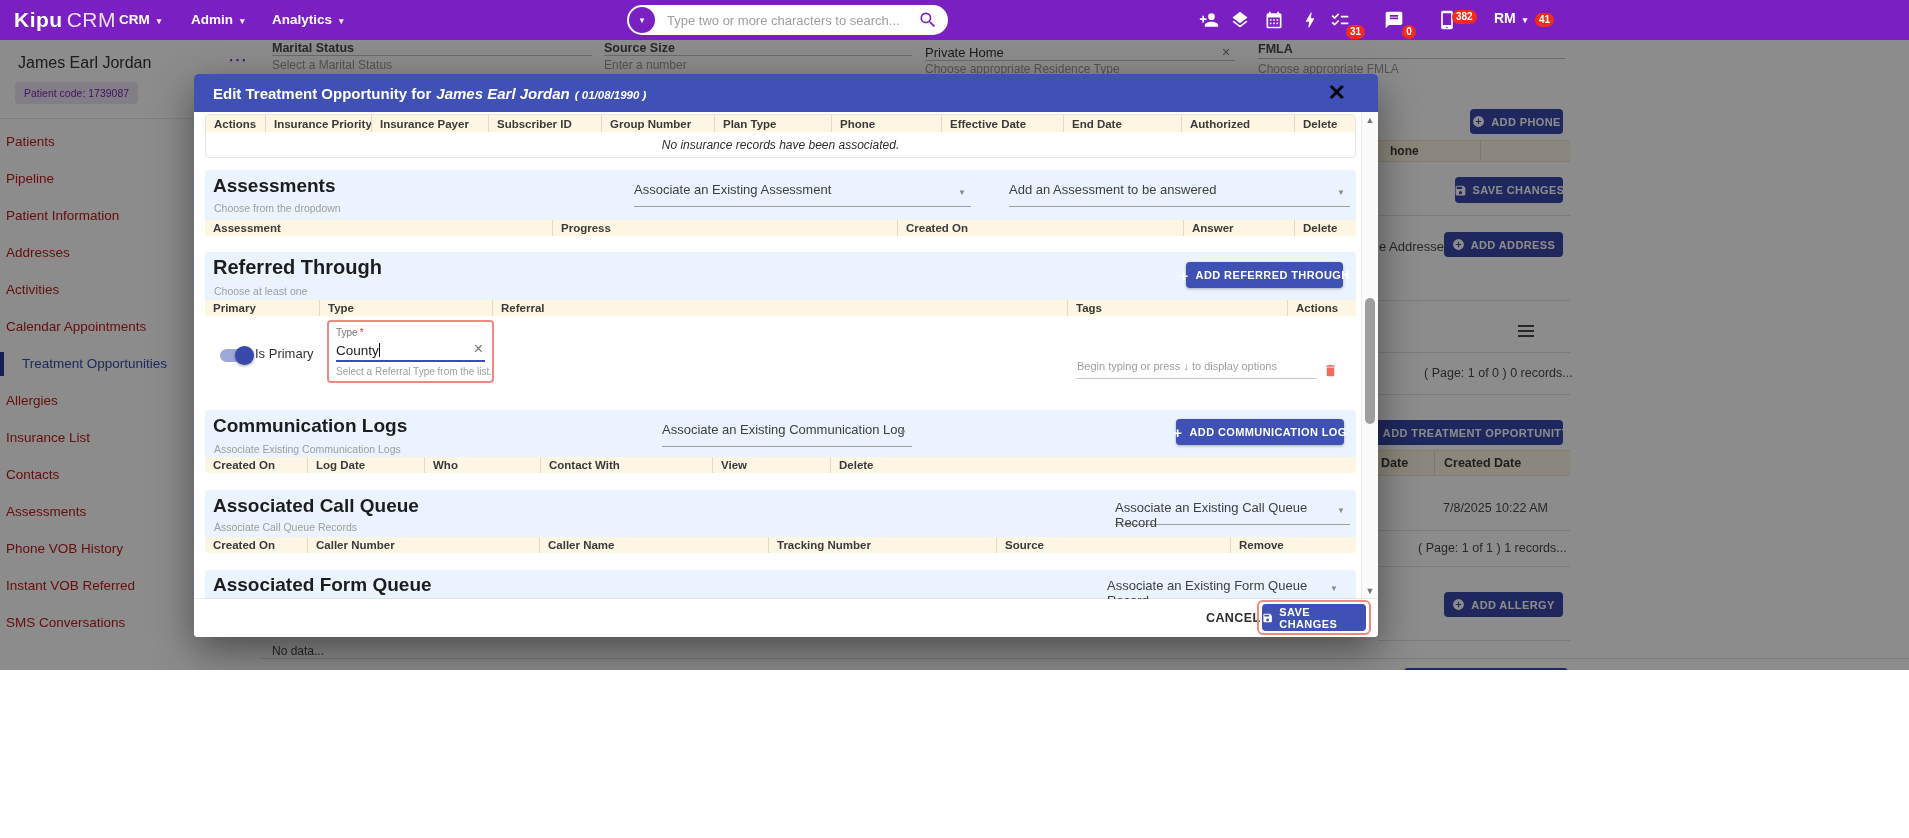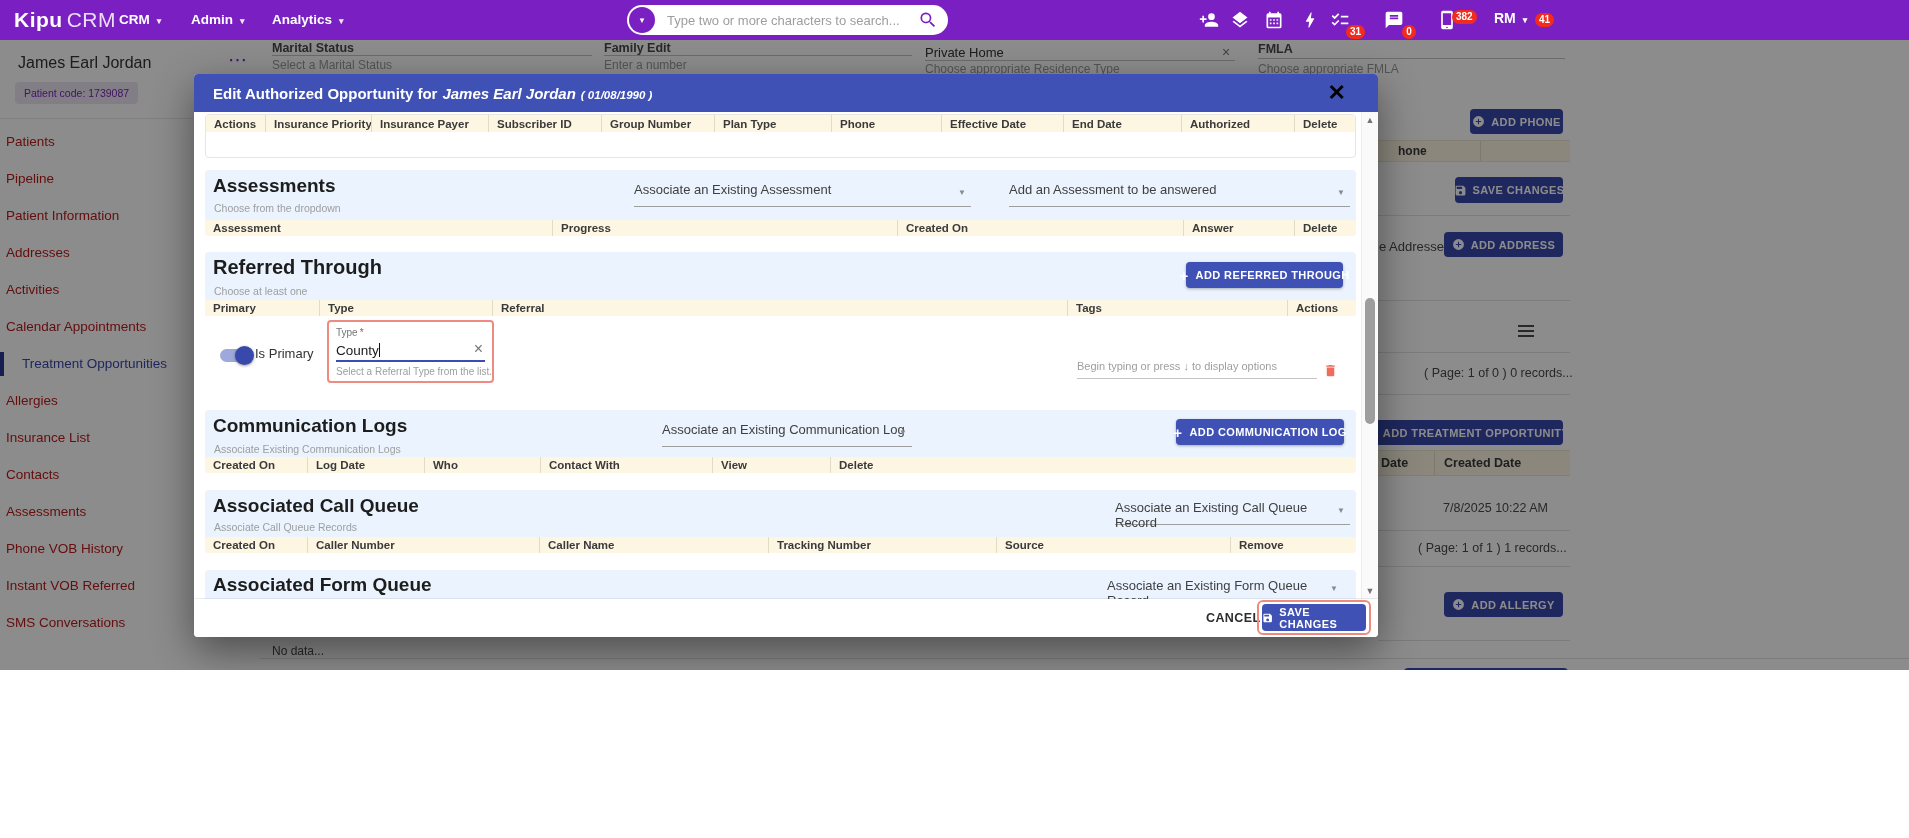--- a/index.html
+++ b/index.html
@@ -171,40 +171,40 @@
     <div class="nav-item" style="top:571px">SMS Conversations</div>
   </div>
 
   <div>
     <div class="dots-btn">⋯</div>
 
     <div class="fld-label" style="left:272px; top:41px">Marital Status</div>
     <div class="fld-line" style="left:272px; top:55px; width:320px"></div>
     <div class="fld-helper" style="left:272px; top:58px">Select a Marital Status</div>
 
-    <div class="fld-label" style="left:604px; top:41px">Family Edit</div>
+    <div class="fld-label" style="left:604px; top:41px">Source Size</div>
     <div class="fld-line" style="left:604px; top:55px; width:308px"></div>
     <div class="fld-helper" style="left:604px; top:58px">Enter a number</div>
 
     <div class="fld-value" style="left:925px; top:45px">Private Home</div>
     <div class="fld-value" style="left:1222px; top:44px; color:#777; font-size:14px; cursor:pointer">×</div>
     <div class="fld-line" style="left:925px; top:60px; width:310px"></div>
     <div class="fld-helper" style="left:925px; top:62px">Choose appropriate Residence Type</div>
 
     <div class="fld-label" style="left:1258px; top:42px">FMLA</div>
     <div class="fld-line" style="left:1258px; top:58px; width:307px"></div>
     <div class="fld-helper" style="left:1258px; top:62px">Choose appropriate FMLA</div>
 
     <div class="bg-btn" style="left:1470px; top:109px; width:93px; height:25px">
         <svg viewBox="0 0 24 24">
           <path d="M12 2a10 10 0 1 0 10 10A10 10 0 0 0 12 2zm5 11h-4v4h-2v-4H7v-2h4V7h2v4h4v2z"></path>
         </svg>
         <span>ADD PHONE</span>
       </div>
-    <div class="beige-strip" style="left:1378px; top:140px; width:192px; height:22px; line-height:20px"><span style="padding-left:20px">hone</span><span style="position:absolute; left:102px; top:0; bottom:0; width:1px; background:#e3dcc4"></span></div>
+    <div class="beige-strip" style="left:1378px; top:140px; width:192px; height:22px; line-height:20px"><span style="padding-left:12px">hone</span><span style="position:absolute; left:102px; top:0; bottom:0; width:1px; background:#e3dcc4"></span></div>
     <div class="bg-btn" style="left:1455px; top:177px; width:108px; height:26px">
         <svg viewBox="0 0 24 24">
           <path d="M17 3H5a2 2 0 0 0-2 2v14a2 2 0 0 0 2 2h14a2 2 0 0 0 2-2V7l-4-4zm-5 16a3 3 0 1 1 3-3 3 3 0 0 1-3 3zm3-10H5V5h10v4z"></path>
         </svg>
         <span>SAVE CHANGES</span>
       </div>
     <div class="hline" style="left:1378px; top:215px; width:192px"></div>
 
     <div class="pg-text" style="left:1379px; top:239px; font-size:13px">e Addresses</div>
     <div class="bg-btn" style="left:1444px; top:232px; width:119px; height:25px">
@@ -259,39 +259,40 @@
         </svg>
         <span>ADD PATIENT INSURANCE</span>
       </div>
   </div>
 
   <div class="overlay"></div>
 
   <div class="modal">
     <div class="modal-header">
       <div class="modal-title">
-        <span>Edit Authorized Opportunity for</span><span class="name">James Earl Jordan</span><span class="dob">( 01/08/1990 )</span>
+        <span>Edit Treatment Opportunity for</span><span class="name">James Earl Jordan</span><span class="dob">( 01/08/1990 )</span>
       </div>
     </div>
     <div class="modal-close">✕</div>
 
     <div class="ins-card">
       <div class="bh">
         <div class="col" style="width:59px">Actions</div>
         <div class="col" style="width:106px">Insurance Priority</div>
         <div class="col" style="width:117px">Insurance Payer</div>
         <div class="col" style="width:113px">Subscriber ID</div>
         <div class="col" style="width:113px">Group Number</div>
         <div class="col" style="width:117px">Plan Type</div>
         <div class="col" style="width:110px">Phone</div>
         <div class="col" style="width:122px">Effective Date</div>
         <div class="col" style="width:118px">End Date</div>
         <div class="col" style="width:113px">Authorized</div>
         <div class="col" style="flex:1">Delete</div>
       </div>
+      <div class="ins-empty">No insurance records have been associated.</div>
     </div>
 
     <div class="section" style="top:96px; height:66px">
       <div class="sec-title" style="top:5px">Assessments</div>
       <div class="sec-sub" style="top:32px">Choose from the dropdown</div>
       <div class="dd" style="left:429px; top:12px; width:337px"><span>Associate an Existing Assessment</span><span class="ddcaret">▼</span></div>
       <div class="dd" style="left:804px; top:12px; width:341px"><span>Add an Assessment to be answered</span><span class="ddcaret">▼</span></div>
       <div class="bh sect-head">
         <div class="col" style="width:347px">Assessment</div>
         <div class="col" style="width:345px">Progress</div>

